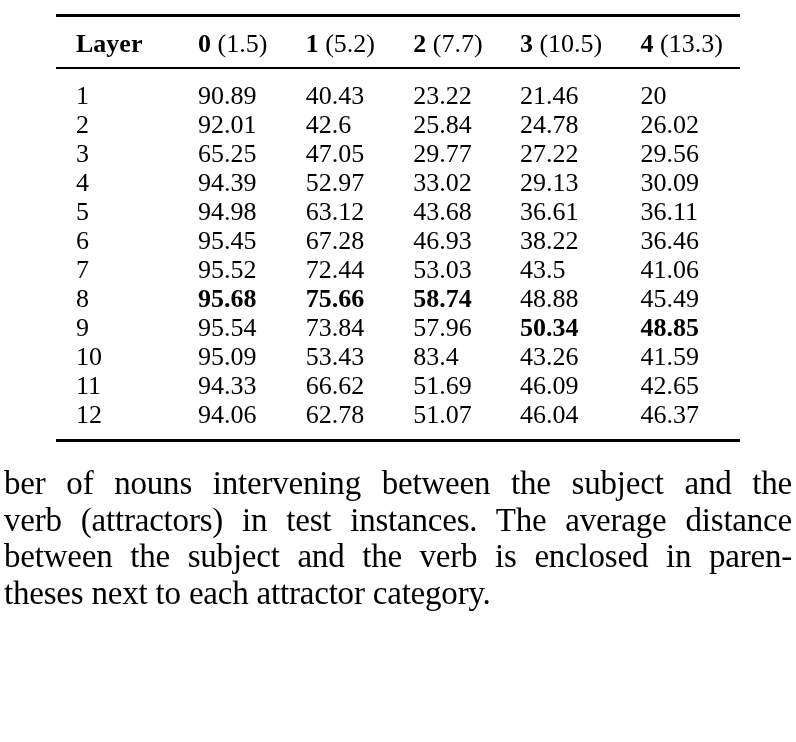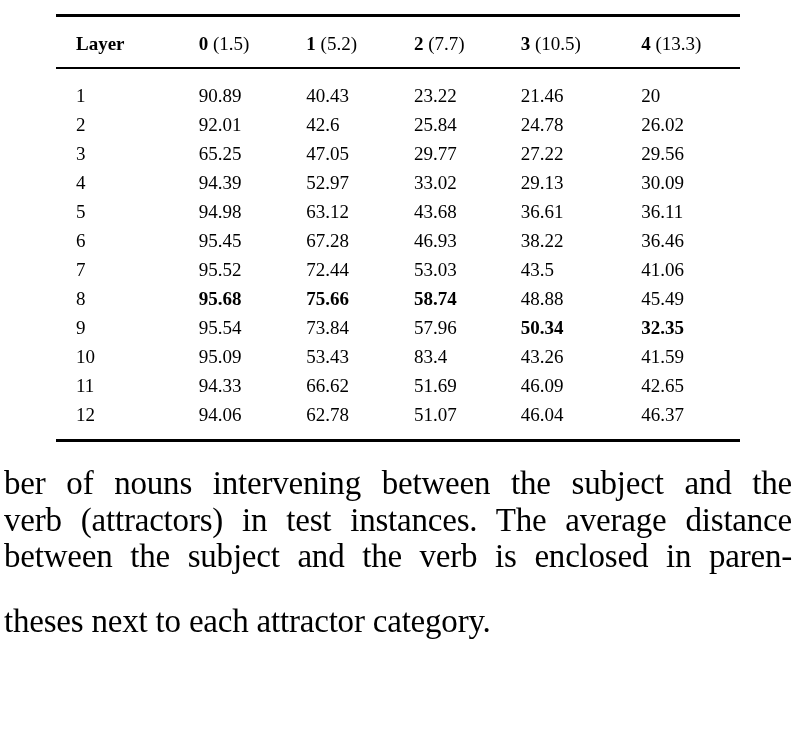--- a/index.html
+++ b/index.html
@@ -17,21 +17,21 @@
     }
     .table-wrap {
       position: absolute;
       left: 56px;
       top: 14px;
       width: 684px;
     }
     table {
       border-collapse: collapse;
       width: 684px;
-      font-size: 19px;
+      font-size: 26px;
       line-height: 29px;
     }
     .rule-top { border-top: 3px solid #000; }
     .rule-mid { border-bottom: 2px solid #000; }
     .rule-bot { border-bottom: 3px solid #000; }
     th, td {
       text-align: left;
       padding: 0;
       font-weight: normal;
       white-space: nowrap;
@@ -60,21 +60,20 @@
       text-align: justify;
       letter-spacing: -0.2px;
     }
     .caption span.line {
       display: block;
       text-align: justify;
       text-align-last: justify;
     }
     .caption span.line.last {
       text-align-last: left;
-      margin-top: 28px;
     }
   </style>
 </head>
 <body>
 
 <div class="table-wrap">
   <table>
     <thead>
       <tr class="rule-top rule-mid">
         <th class="c0"><span class="b">Layer</span><span></span></th>
@@ -149,21 +148,21 @@
           <td class="c3 b">58.74</td>
           <td class="c4">48.88</td>
           <td class="c5">45.49</td>
         </tr>
         <tr>
           <td class="c0">9</td>
           <td class="c1">95.54</td>
           <td class="c2">73.84</td>
           <td class="c3">57.96</td>
           <td class="c4 b">50.34</td>
-          <td class="c5 b">32.35</td>
+          <td class="c5 b">48.85</td>
         </tr>
         <tr>
           <td class="c0">10</td>
           <td class="c1">95.09</td>
           <td class="c2">53.43</td>
           <td class="c3">83.4</td>
           <td class="c4">43.26</td>
           <td class="c5">41.59</td>
         </tr>
         <tr>

